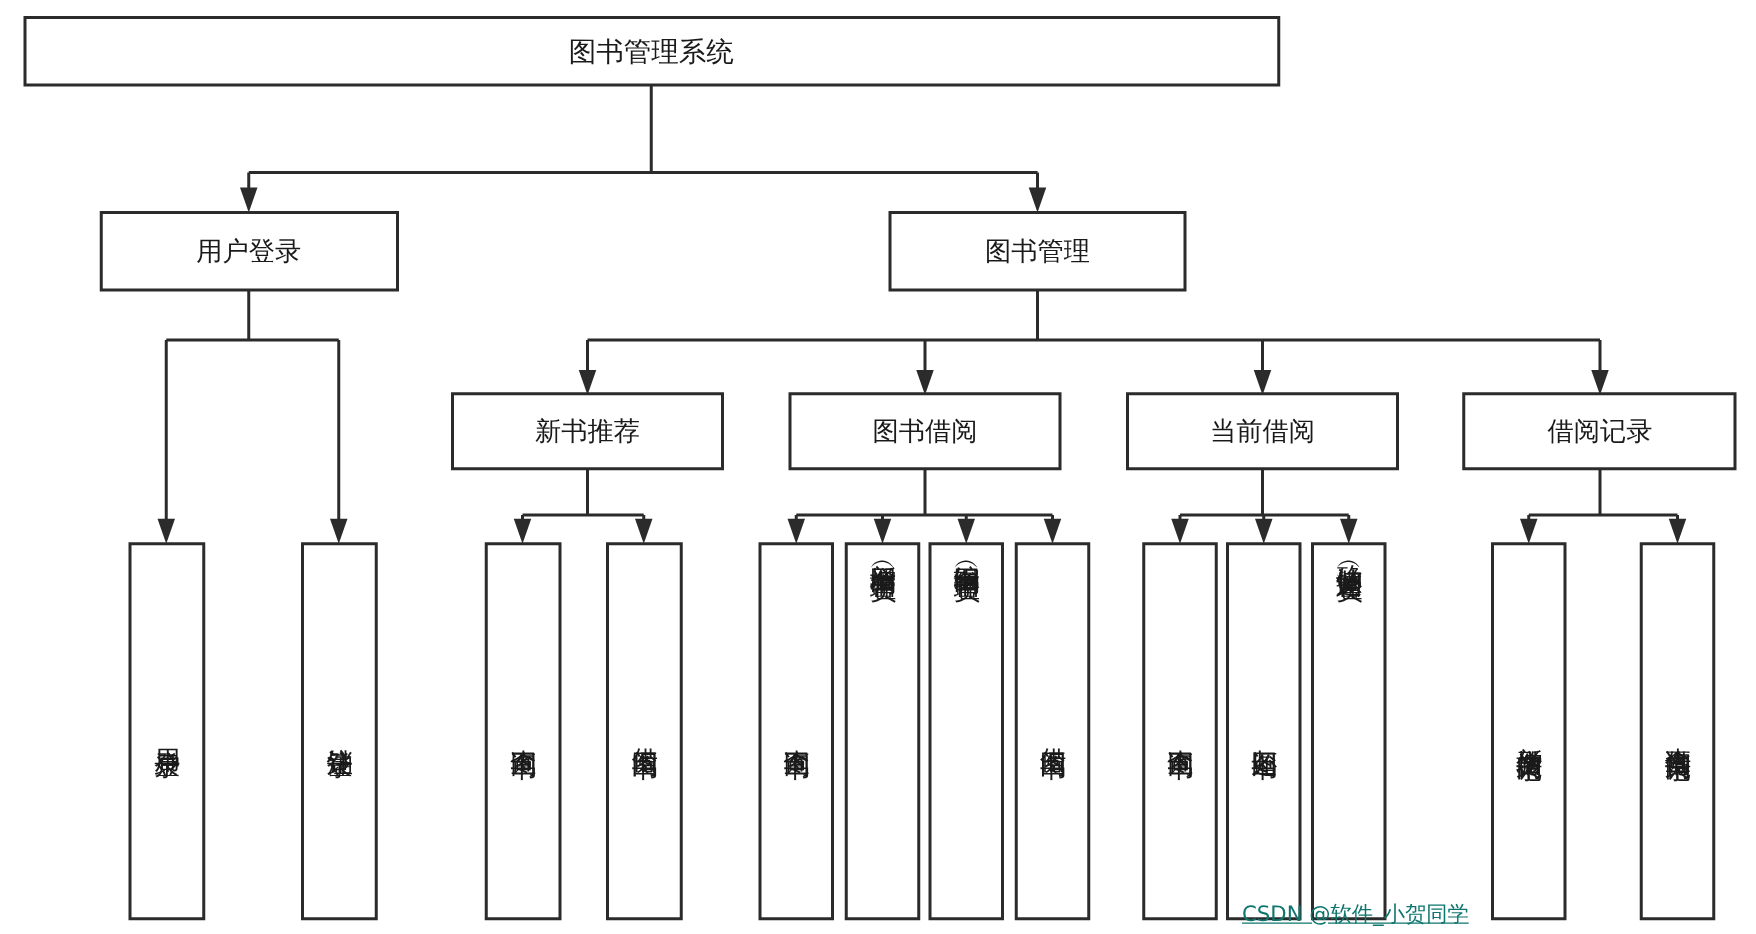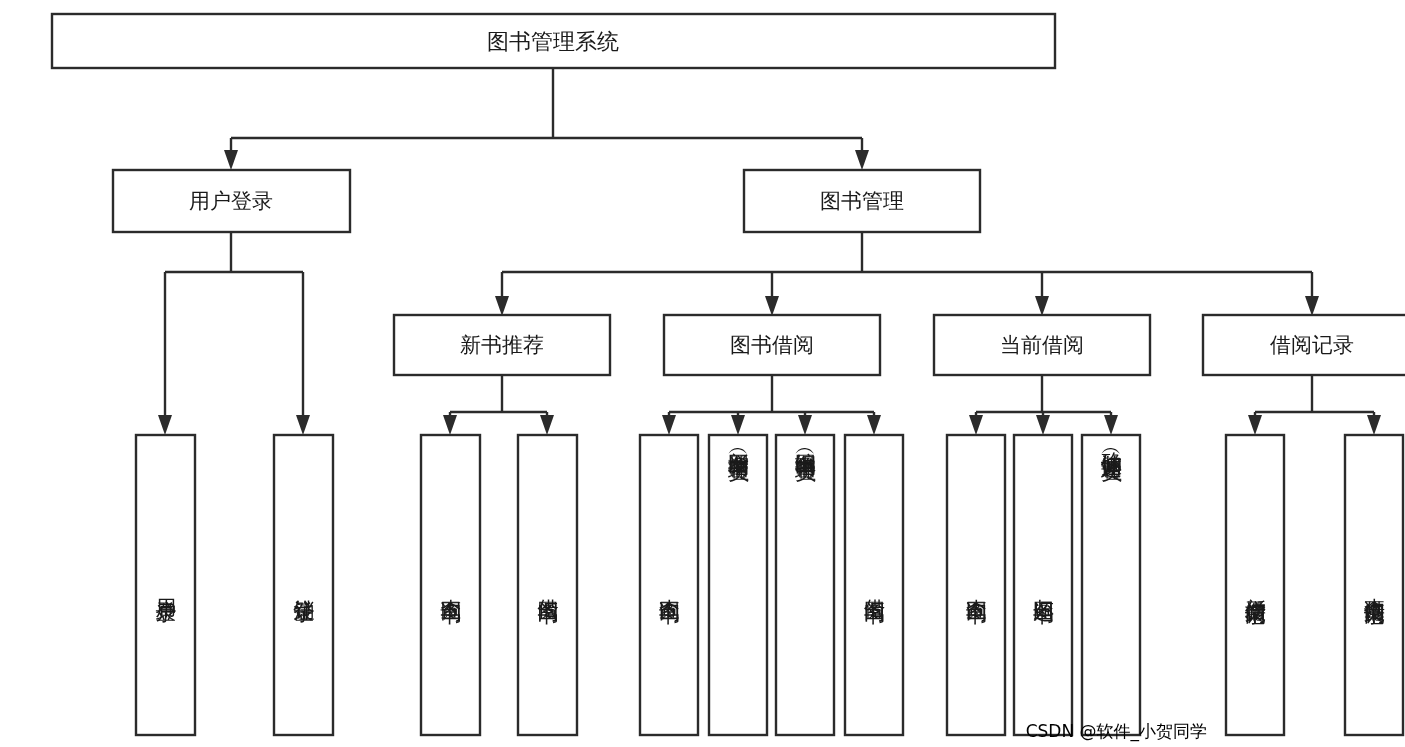--- a/index.html
+++ b/index.html
@@ -12,21 +12,20 @@
     width: 1405px;
     height: 747px;
     font-family: "DejaVu Sans", "Liberation Sans", sans-serif;
     overflow: hidden;
   }
   #diagram-root {
     position: relative;
     width: 1183px;
     height: 747px;
     background: #ffffff;
-    margin-left: 32px;
   }
   svg.diagram-canvas {
     position: absolute;
     left: 0;
     top: 0;
     width: 1405px;
     height: 747px;
     display: block;
   }
   .node-box {
@@ -72,23 +71,24 @@
     letter-spacing: 1.5px;
     text-align: center;
     white-space: nowrap;
   }
   .watermark {
     position: absolute;
     right: 8px;
     bottom: 4px;
     font-family: "DejaVu Sans", "Liberation Sans", sans-serif;
     font-size: 17px;
-    color: #000000;
+    color: #0f766e;
     white-space: nowrap;
     user-select: none;
+    text-decoration: underline;
   }
 </style>
 </head>
 <body>
 
 <div id="diagram-root">
 
   <svg class="diagram-canvas" viewBox="0 0 1405 747">
 
     <path class="connector" d="M 521 68 L 521 138"></path>

